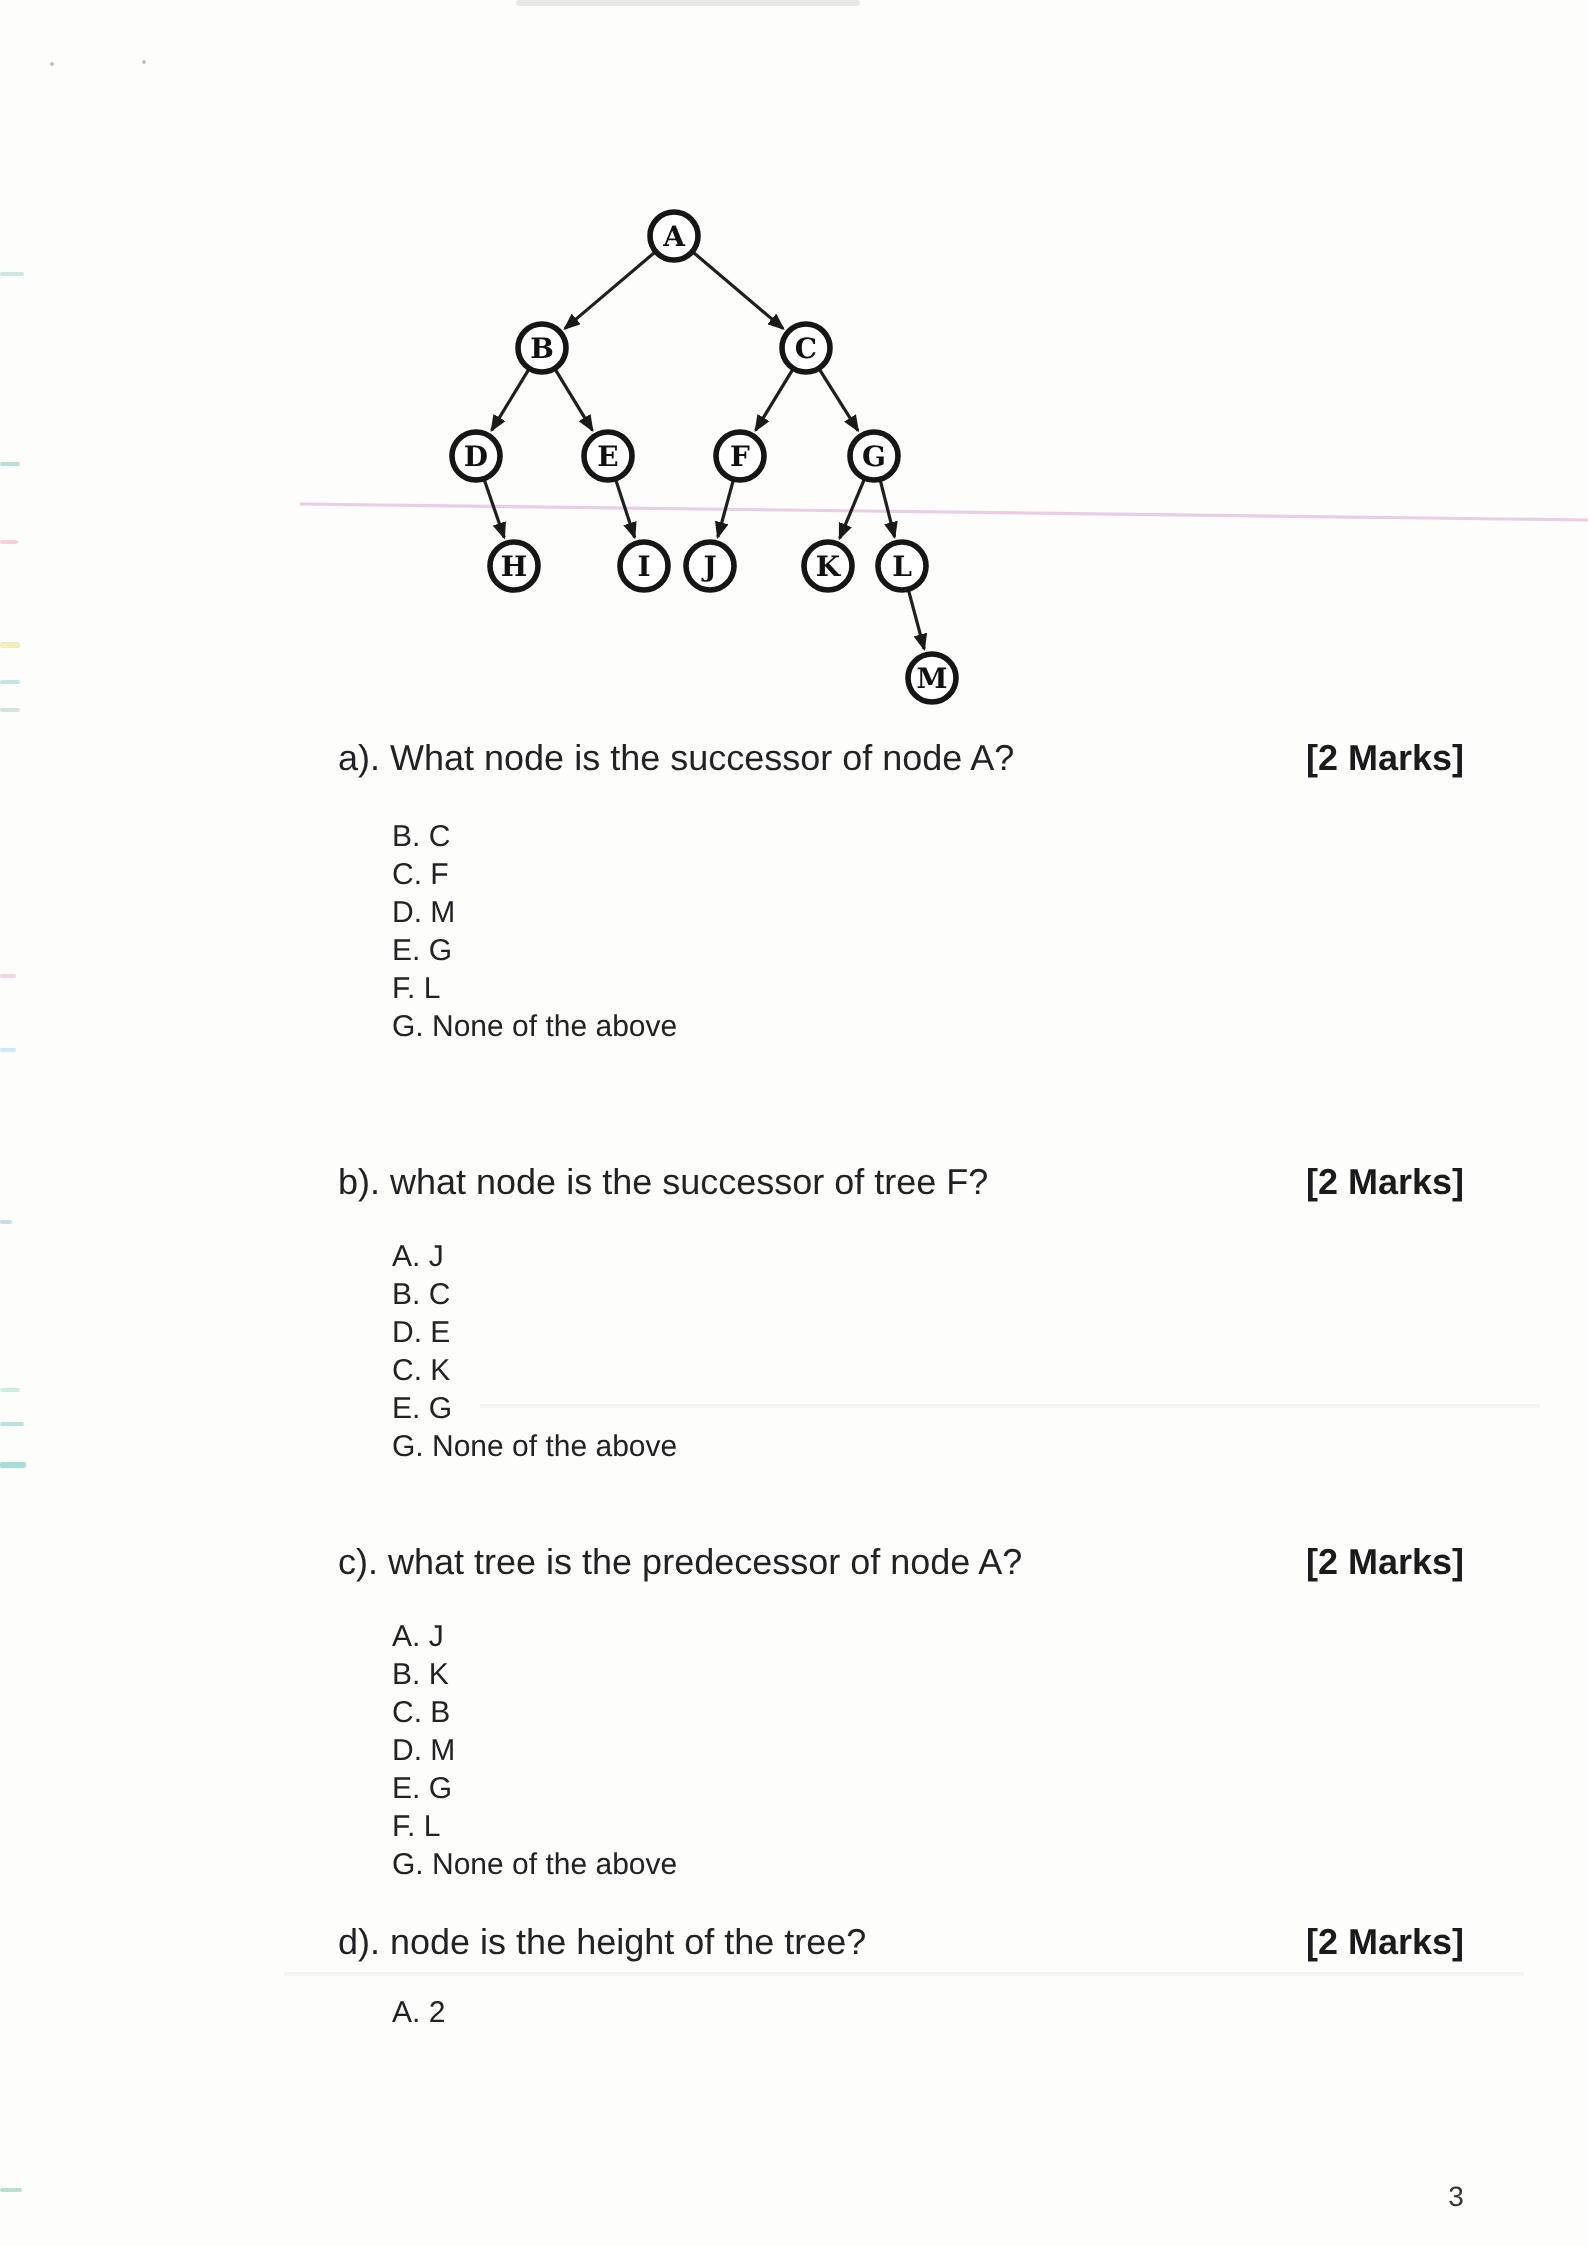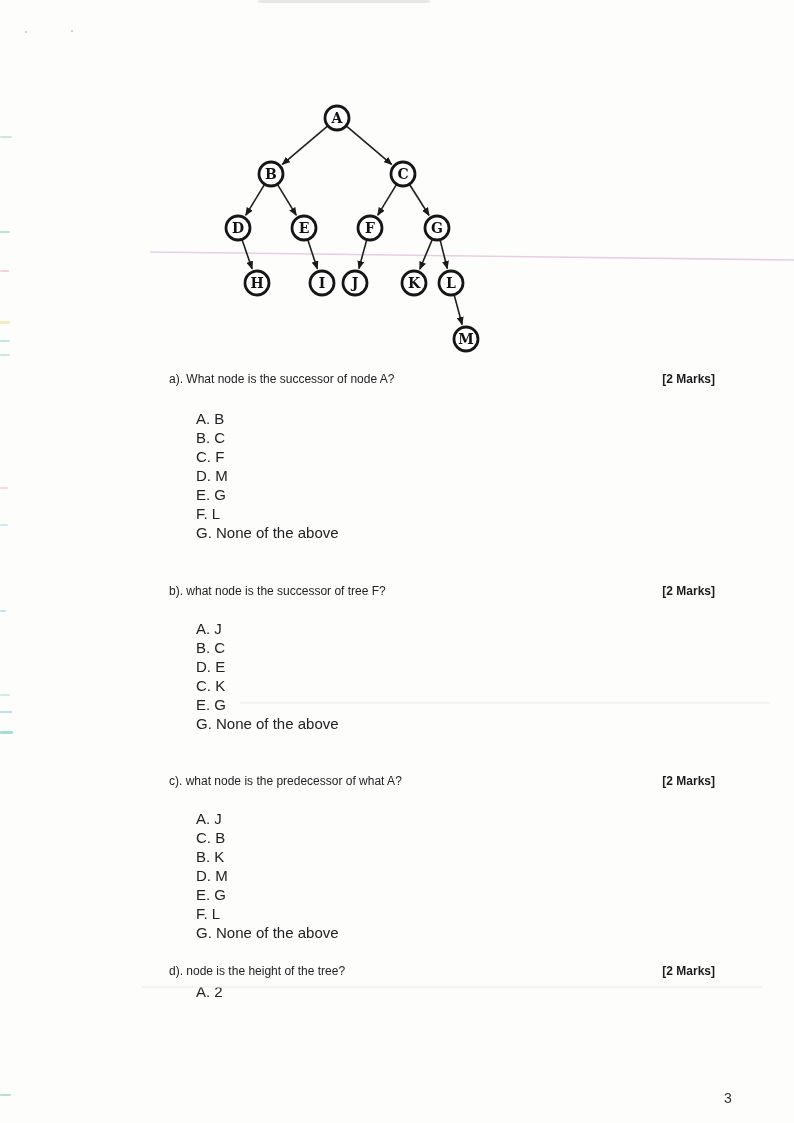--- a/index.html
+++ b/index.html
@@ -26,29 +26,29 @@
     top: 0;
   }
   .question {
     position: absolute;
     left: 169px;
     width: 563px;
   }
   .q-line {
     position: relative;
     height: 20px;
-    font-size: 12px;
+    font-size: 18px;
     line-height: 20px;
   }
   .q-label {
     color: #222224;
   }
   .q-marks {
     position: absolute;
-    right: 17px;
+    right: 0;
     top: 0;
     font-weight: bold;
     color: #1b1b1d;
   }
   .q-options {
     margin-left: 27px;
     font-size: 15px;
   }
   .q-options .opt {
     height: 19px;
@@ -153,21 +153,20 @@
         <text x="466" y="344" text-anchor="middle" font-family="&quot;DejaVu Serif&quot;, serif" font-size="14" font-weight="bold" fill="#111111">M</text>
       </g>
   </svg>
 
   <div class="question" style="top:369px">
     <div class="q-line">
       <span class="q-label">a). What node is the successor of node A?</span>
       <span class="q-marks">[2 Marks]</span>
     </div>
     <div class="q-options" style="margin-top:20px">
-        <div class="opt">A. B</div>
         <div class="opt">B. C</div>
         <div class="opt">C. F</div>
         <div class="opt">D. M</div>
         <div class="opt">E. G</div>
         <div class="opt">F. L</div>
         <div class="opt">G. None of the above</div>
       </div>
   </div>
 
   <div class="question" style="top:581px">
@@ -180,40 +179,40 @@
         <div class="opt">B. C</div>
         <div class="opt">D. E</div>
         <div class="opt">C. K</div>
         <div class="opt">E. G</div>
         <div class="opt">G. None of the above</div>
       </div>
   </div>
 
   <div class="question" style="top:771px">
     <div class="q-line">
-      <span class="q-label">c). what node is the predecessor of what A?</span>
+      <span class="q-label">c). what tree is the predecessor of node A?</span>
       <span class="q-marks">[2 Marks]</span>
     </div>
     <div class="q-options" style="margin-top:18px">
         <div class="opt">A. J</div>
+        <div class="opt">B. K</div>
         <div class="opt">C. B</div>
-        <div class="opt">B. K</div>
         <div class="opt">D. M</div>
         <div class="opt">E. G</div>
         <div class="opt">F. L</div>
         <div class="opt">G. None of the above</div>
       </div>
   </div>
 
   <div class="question" style="top:961px">
     <div class="q-line">
       <span class="q-label">d). node is the height of the tree?</span>
       <span class="q-marks">[2 Marks]</span>
     </div>
-    <div class="q-options" style="margin-top:1px">
+    <div class="q-options" style="margin-top:16px">
         <div class="opt">A. 2</div>
       </div>
   </div>
 
   <div id="page-number">3</div>
 
   <div id="artifact-layer">
       <div class="edge-mark" style="left: 0px; top: 136px; width: 12px; height: 2px; background: rgb(191, 227, 218);"></div>
       <div class="edge-mark" style="left: 0px; top: 231px; width: 10px; height: 2px; background: rgb(169, 217, 207);"></div>
       <div class="edge-mark" style="left: 0px; top: 270px; width: 9px; height: 2px; background: rgb(243, 195, 213);"></div>

